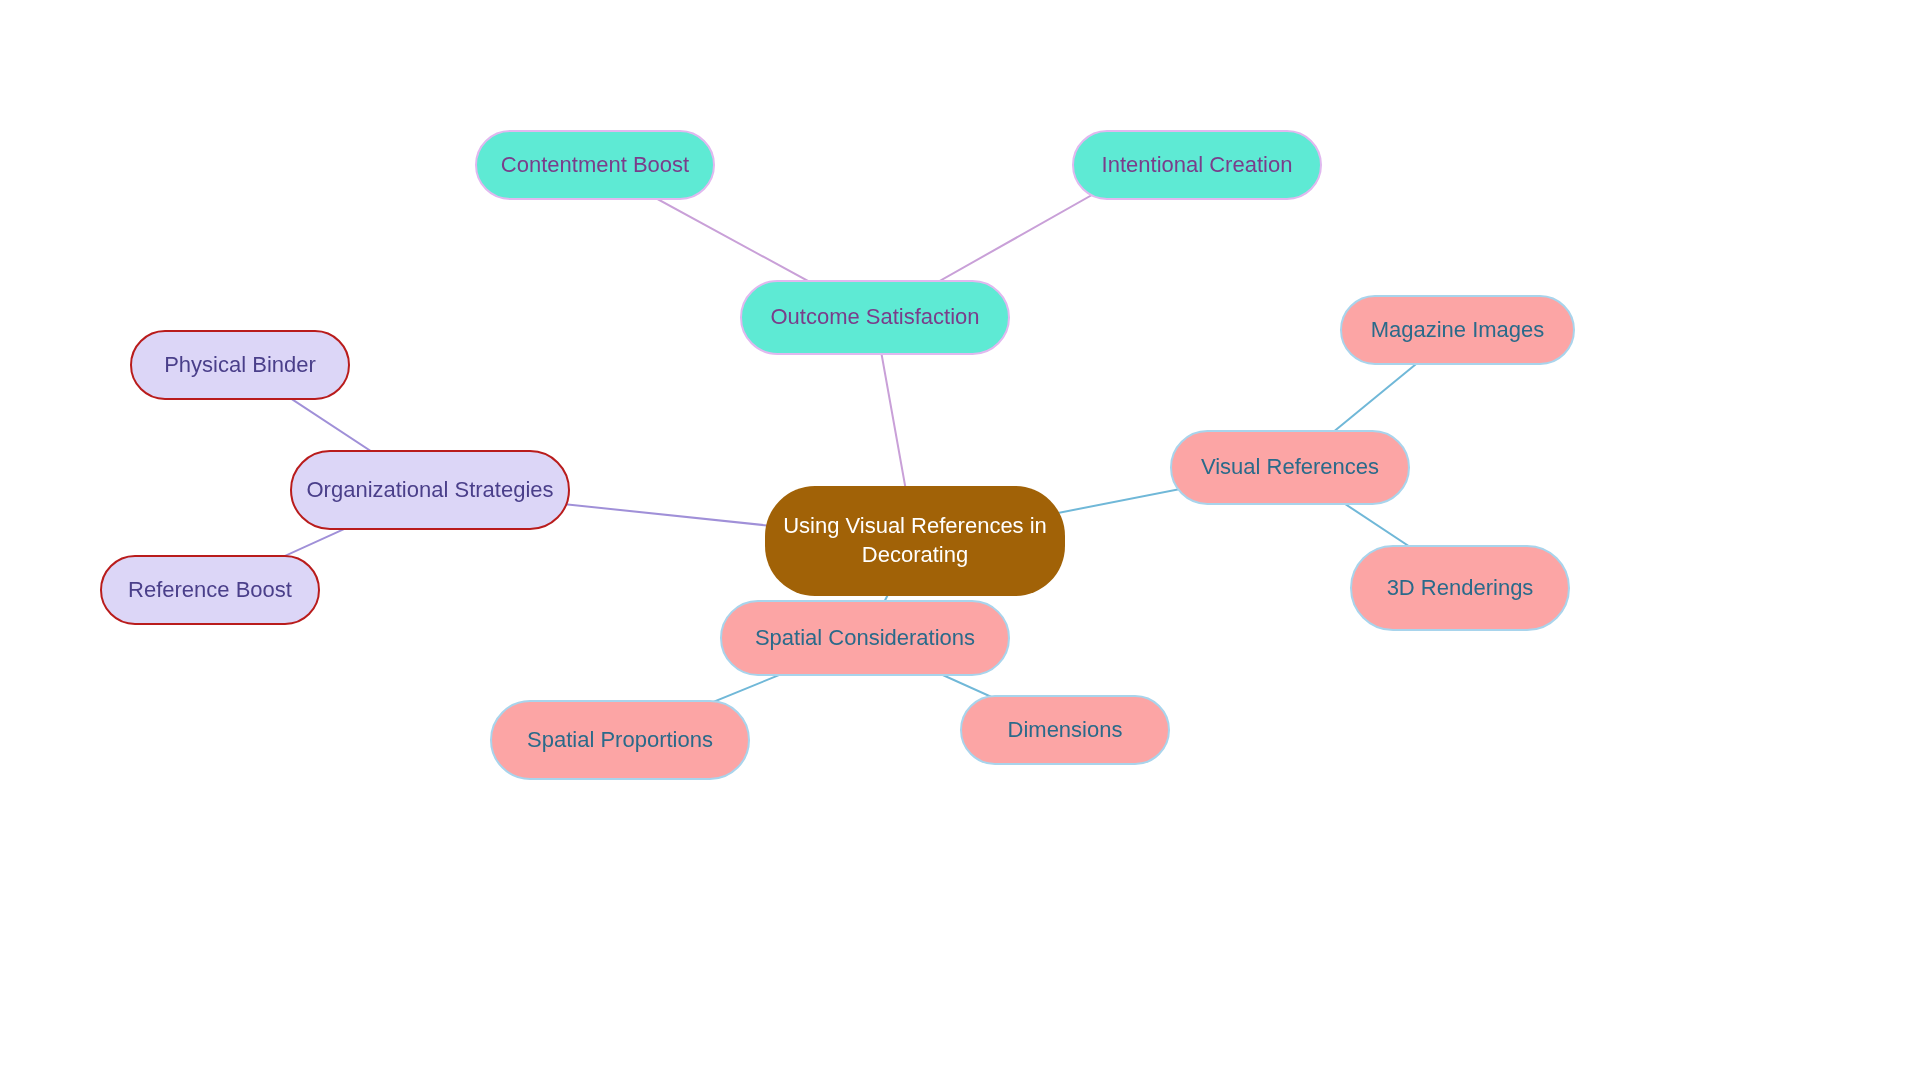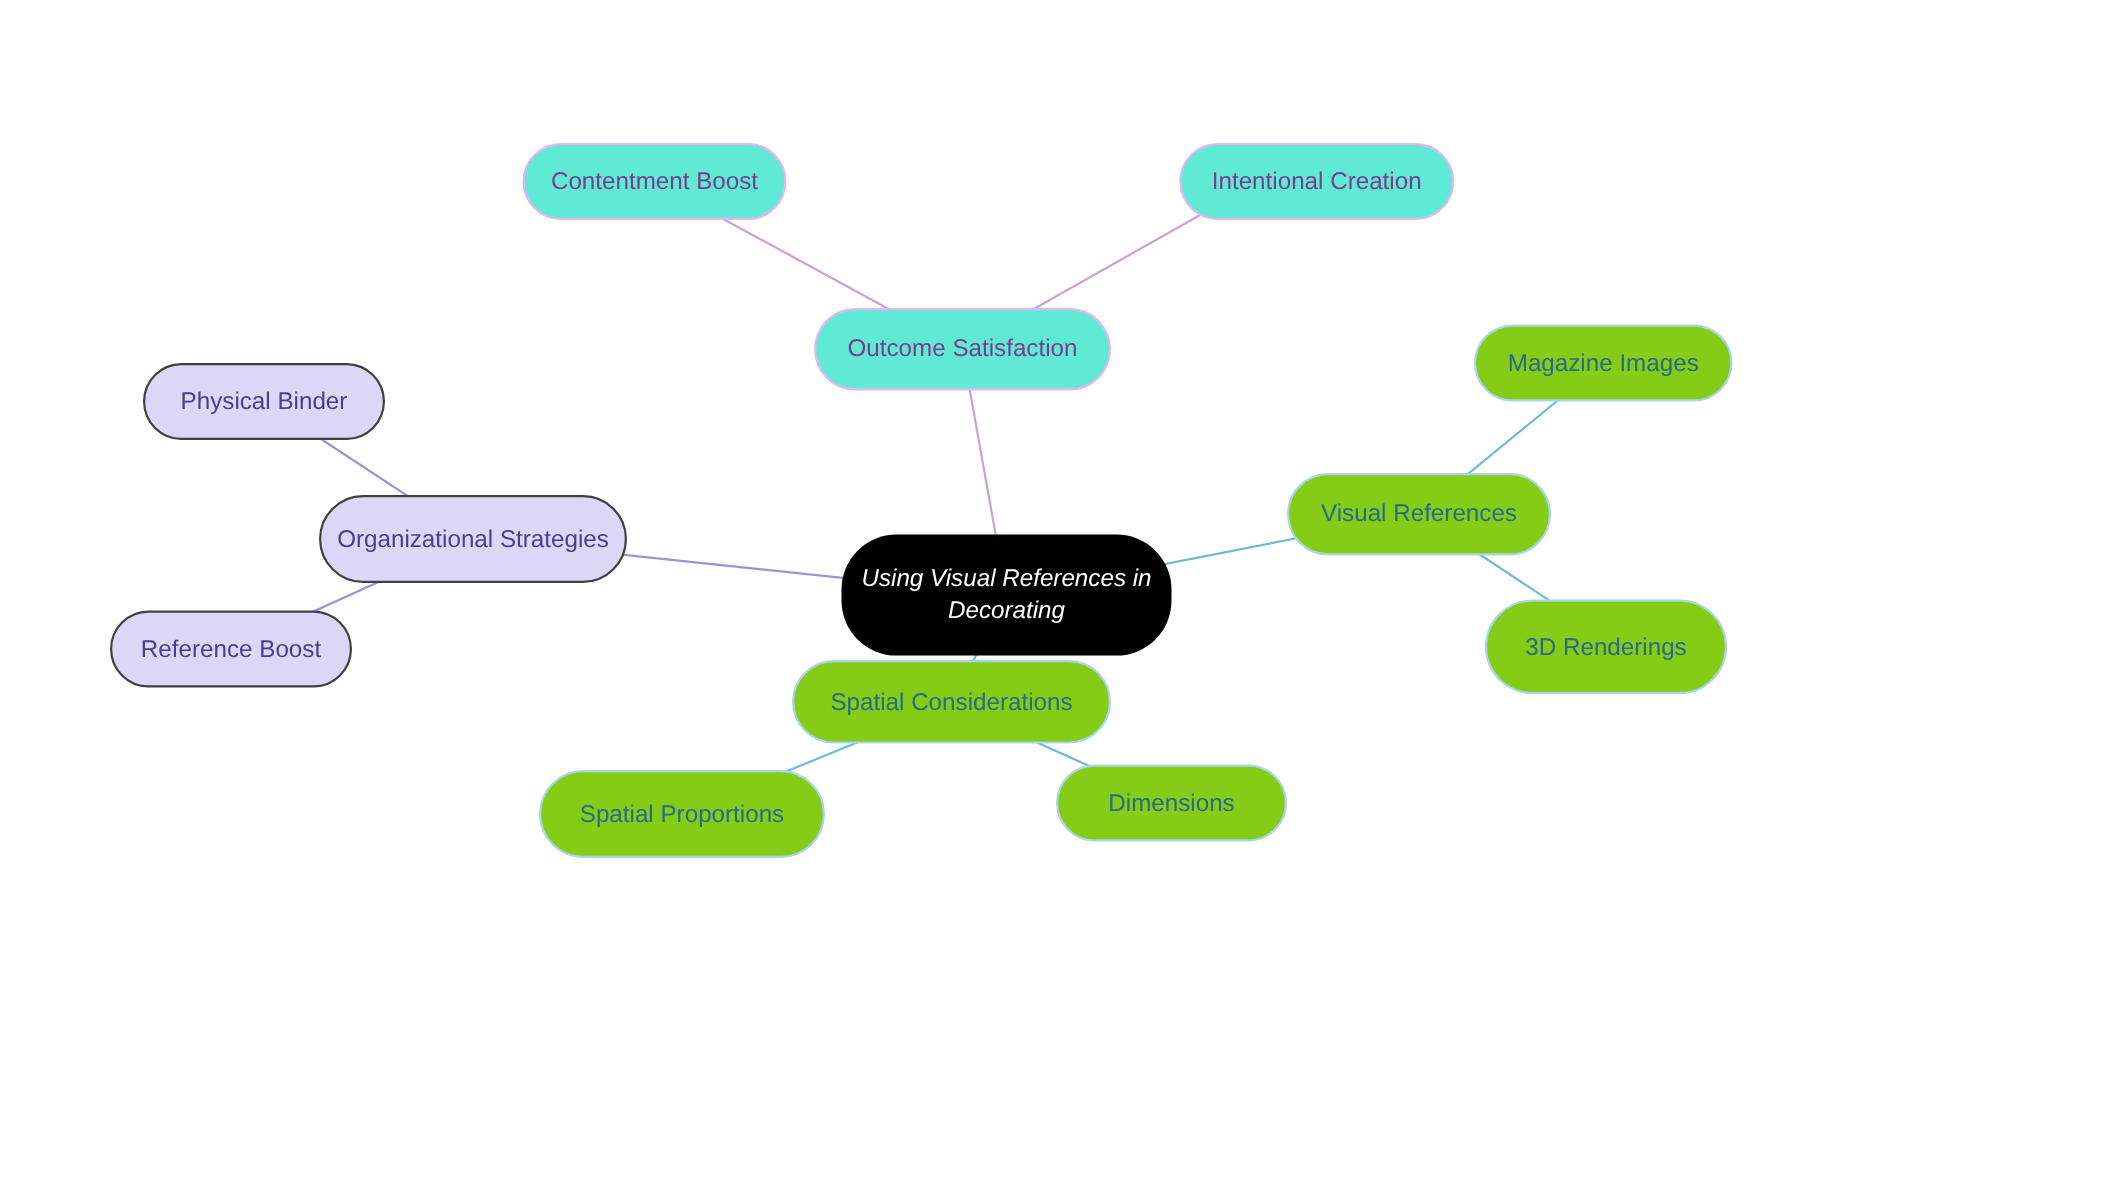--- a/index.html
+++ b/index.html
@@ -28,42 +28,41 @@
       cursor: pointer;
       user-select: none;
     }
     .node-label {
       font-size: 22px;
       font-weight: 400;
       line-height: 1.3;
     }
     
     .node-center {
-      background: #000000;
+      background: #a16207;
       color: #ffffff;
       width: 300px;
       height: 110px;
       font-size: 24px;
-      font-style: italic;
     }
     
     .node-pink {
       background: #5eead4;
       color: #7a3d8a;
       border: 2px solid #e0b8ef;
     }
     
     .node-purple {
       background: #dcd6f7;
       color: #4a3f8a;
-      border: 2px solid #404040;
+      border: 2px solid #b91c1c;
     }
     
     .node-blue {
-      background: #84cc16;
+      background: #fca5a5;
       color: #2a6a8a;
       border: 2px solid #a8d4ec;
     }
   </style>
 </head>
 <body>
 
 <svg id="connections">
     <line x1="915" y1="541" x2="875" y2="317.5" stroke="#c9a0d8" stroke-width="2" stroke-linecap="round"></line>
     <line x1="875" y1="317.5" x2="595" y2="165" stroke="#c9a0d8" stroke-width="2" stroke-linecap="round"></line>

